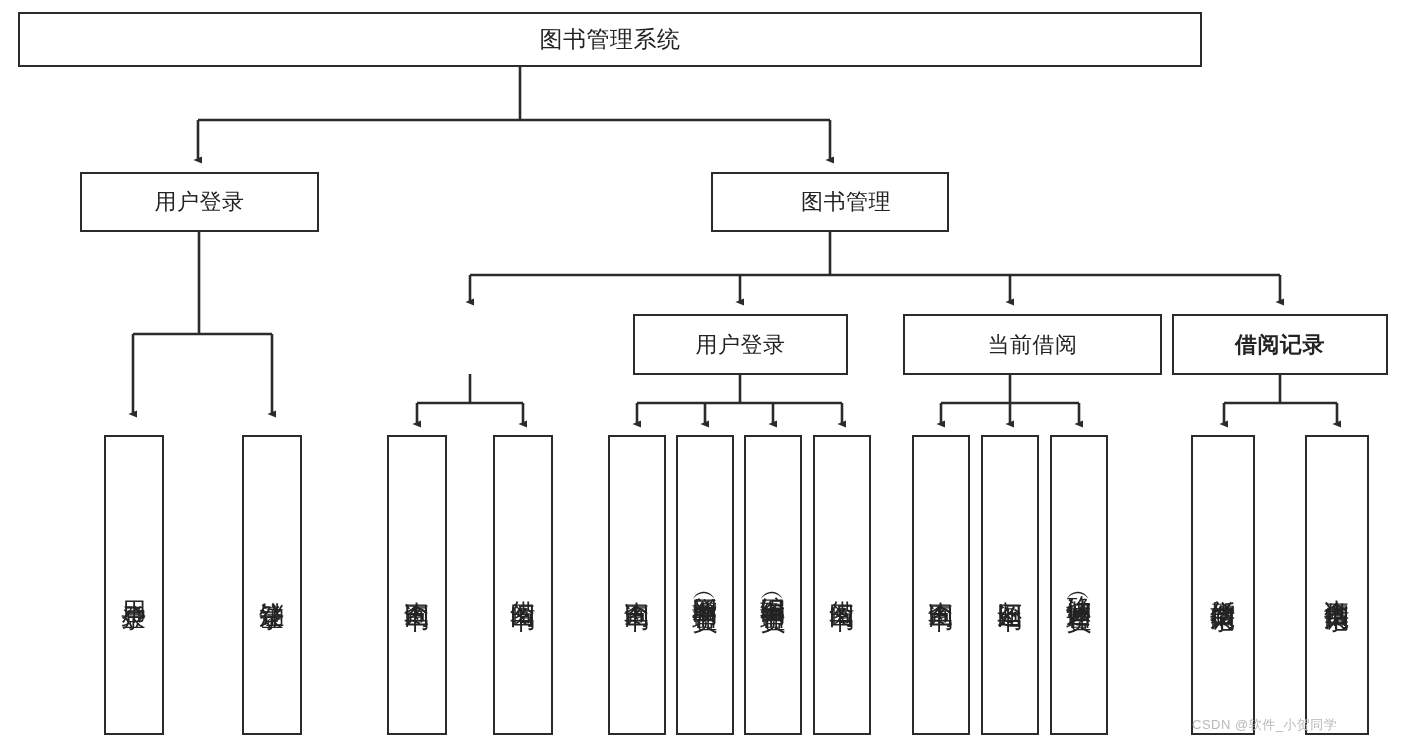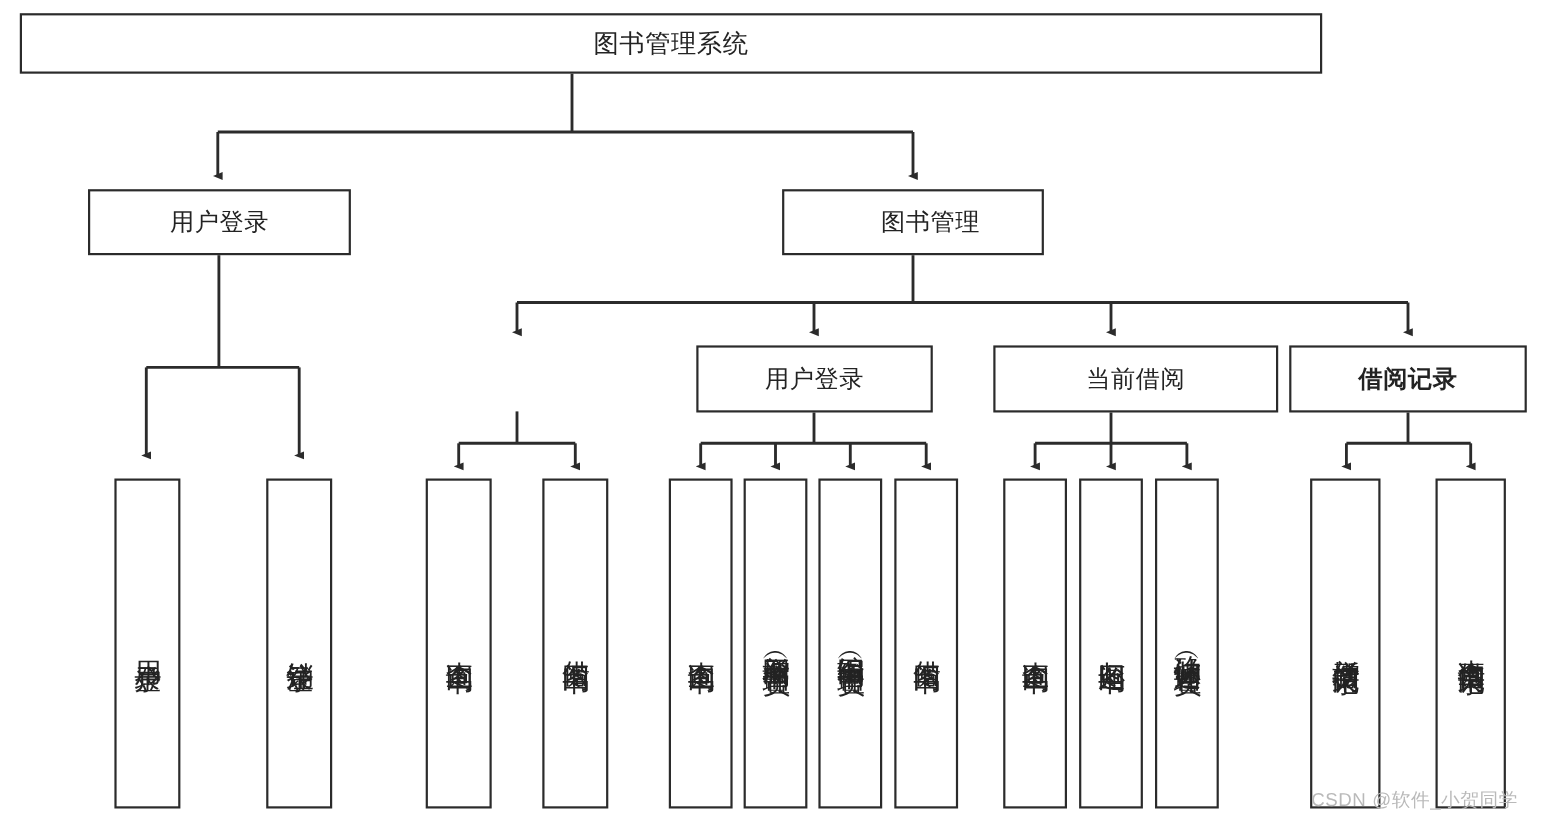--- a/index.html
+++ b/index.html
@@ -57,21 +57,21 @@
   }
   .node.vertical .node-label {
     writing-mode: vertical-rl;
     text-orientation: upright;
     font-size: 25px;
     line-height: 1.05;
     letter-spacing: 2px;
   }
   .watermark {
     position: absolute;
-    font-size: 17px;
+    font-size: 13px;
     color: #b9b9b9;
     letter-spacing: 0.5px;
     white-space: nowrap;
     user-select: none;
   }
 </style>
 </head>
 <body>
 
 <div id="diagram-canvas">

